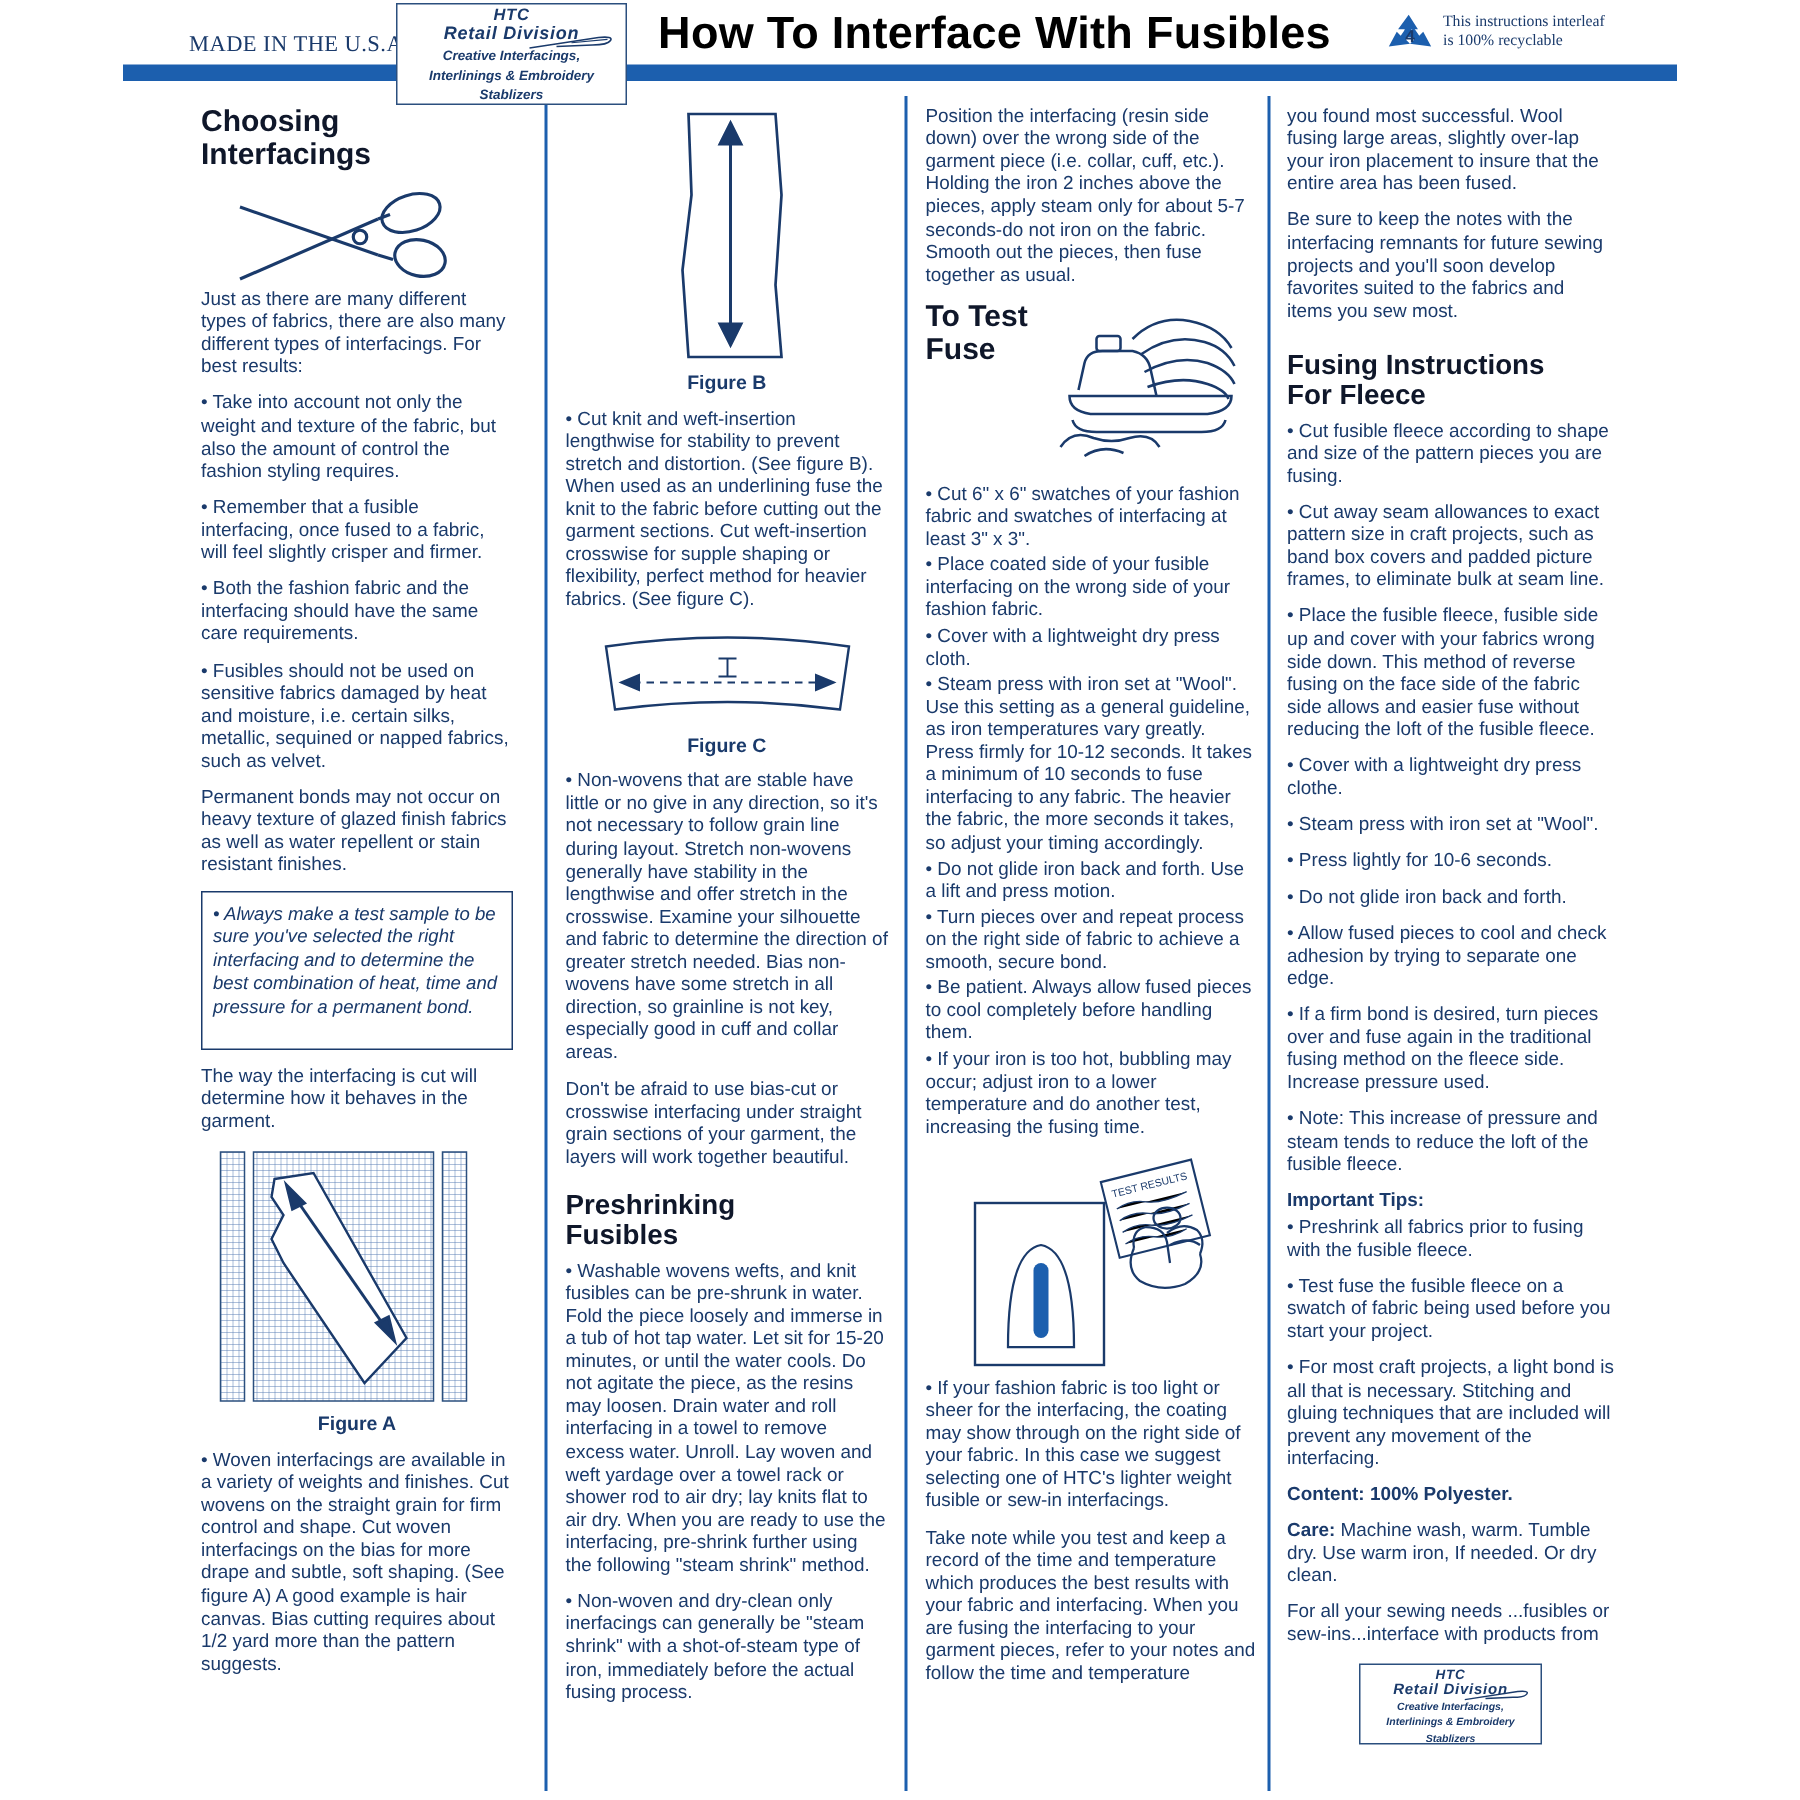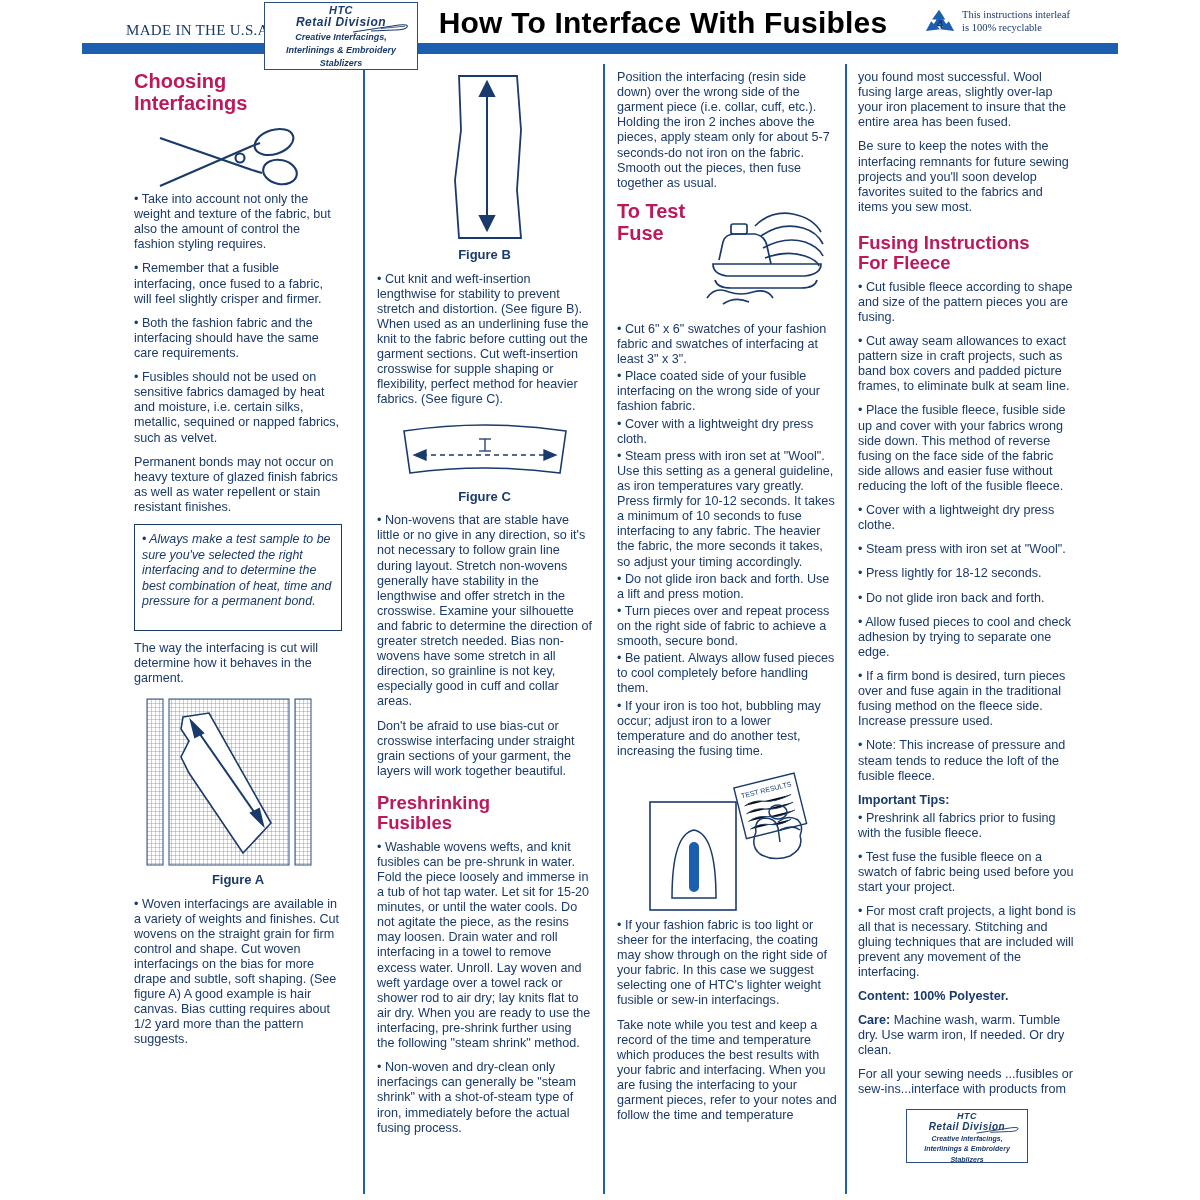--- a/index.html
+++ b/index.html
@@ -49,21 +49,21 @@
   .c1{left:134px;}
   .c2{left:377px;width:215px;}
   .c3{left:617px;width:222px;}
   .c4{left:858px;width:218px;}
   .vline{position:absolute;width:2px;background:#1c5fae;top:64px;height:1130px;}
   .v1{left:363px;}
   .v2{left:603px;}
   .v3{left:845px;}
 
   h2.sec{
-    font-size:20px;font-weight:bold;line-height:1.1;margin:0 0 6px 0;color:#be185d;
+    font-size:20px;font-weight:bold;line-height:1.1;margin:0 0 6px 0;color:#0f172a;
   }
   h2.sec.sm{font-size:18.5px;}
   p{margin:0 0 9px 0;}
   p.tight{margin-bottom:2px;}
   .bul{margin:0 0 9px 0;}
   .figcap{text-align:center;font-size:13px;margin:2px 0 9px 0;font-weight:bold;}
   .notebox{
     border:1.5px solid #1a3a6b;padding:7px 9px 20px 7px;margin:6px 0 10px 0;
     font-style:italic;font-size:12.4px;line-height:1.25;
   }
@@ -123,20 +123,21 @@
         <path d="M12 66 L104 26"></path>
         <path d="M12 18 L104 50"></path>
         <ellipse cx="126" cy="22" rx="20" ry="12" transform="rotate(-18 126 22)"></ellipse>
         <ellipse cx="132" cy="52" rx="17" ry="12" transform="rotate(12 132 52)"></ellipse>
         <path d="M104 26 L112 23"></path>
         <path d="M104 50 L114 53"></path>
         <circle cx="92" cy="38" r="4.5"></circle>
       </g>
     </svg>
 
+    <p>Just as there are many different types of fabrics, there are also many different types of interfacings. For best results:</p>
     <p class="bul">• Take into account not only the weight and texture of the fabric, but also the amount of control the fashion styling requires.</p>
     <p class="bul">• Remember that a fusible interfacing, once fused to a fabric, will feel slightly crisper and firmer.</p>
     <p class="bul">• Both the fashion fabric and the interfacing should have the same care requirements.</p>
     <p class="bul">• Fusibles should not be used on sensitive fabrics damaged by heat and moisture, i.e. certain silks, metallic, sequined or napped fabrics, such as velvet.</p>
     <p>Permanent bonds may not occur on heavy texture of glazed finish fabrics as well as water repellent or stain resistant finishes.</p>
 
     <div class="notebox">• Always make a test sample to be sure you've selected the right interfacing and to determine the best combination of heat, time and pressure for a permanent bond.</div>
 
     <p>The way the interfacing is cut will determine how it behaves in the garment.</p>
 
@@ -261,21 +262,21 @@
     <p>Be sure to keep the notes with the interfacing remnants for future sewing projects and you'll soon develop favorites suited to the fabrics and items you sew most.</p>
 
     <h2 class="sec sm" style="white-space:pre-line;margin-top:18px">Fusing Instructions
 For Fleece</h2>
 
     <p class="bul">• Cut fusible fleece according to shape and size of the pattern pieces you are fusing.</p>
     <p class="bul">• Cut away seam allowances to exact pattern size in craft projects, such as band box covers and padded picture frames, to eliminate bulk at seam line.</p>
     <p class="bul">• Place the fusible fleece, fusible side up and cover with your fabrics wrong side down. This method of reverse fusing on the face side of the fabric side allows and easier fuse without reducing the loft of the fusible fleece.</p>
     <p class="bul">• Cover with a lightweight dry press clothe.</p>
     <p class="bul">•  Steam press with iron set at "Wool".</p>
-    <p class="bul">• Press lightly for 18-12 seconds.</p>
+    <p class="bul">• Press lightly for 10-6 seconds.</p>
     <p class="bul">• Do not glide iron back and forth.</p>
     <p class="bul">• Allow fused pieces to cool and check adhesion by trying to separate one edge.</p>
     <p class="bul">• If a firm bond is desired, turn pieces over and fuse again in the traditional fusing method on the fleece side. Increase pressure used.</p>
     <p class="bul">• Note: This increase of pressure and steam tends to reduce the loft of the fusible fleece.</p>
 
     <div class="tips">
       <p style="margin-bottom:3px"><b>Important Tips:</b></p>
       <p class="bul">• Preshrink all fabrics prior to fusing with the fusible fleece.</p>
       <p class="bul">• Test fuse the fusible fleece on a swatch of fabric being used before you start your project.</p>
       <p class="bul">• For most craft projects, a light bond is all that is necessary. Stitching and gluing techniques that are included will prevent any movement of the interfacing.</p>

